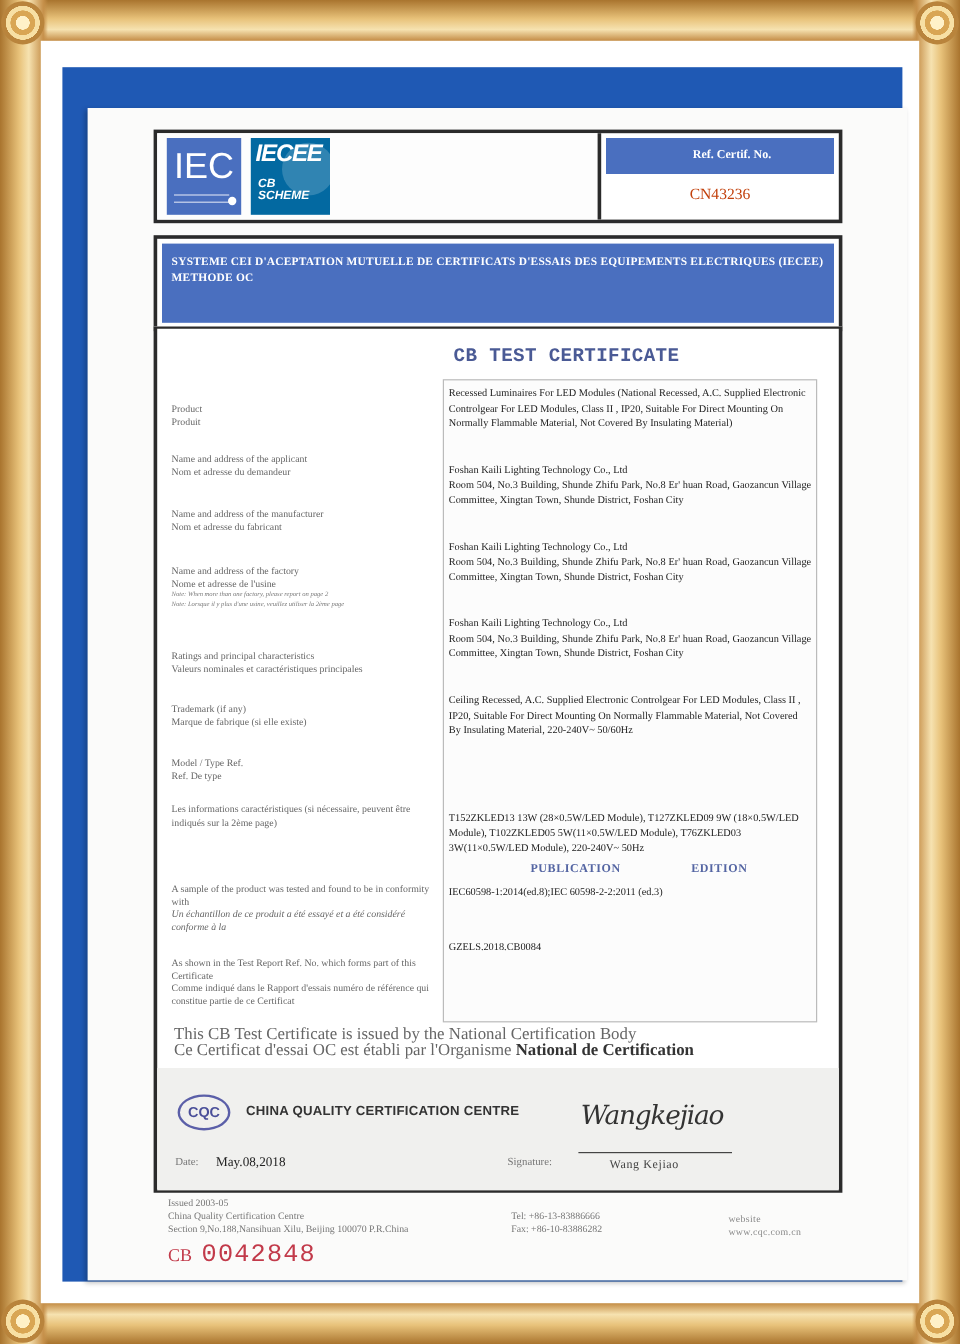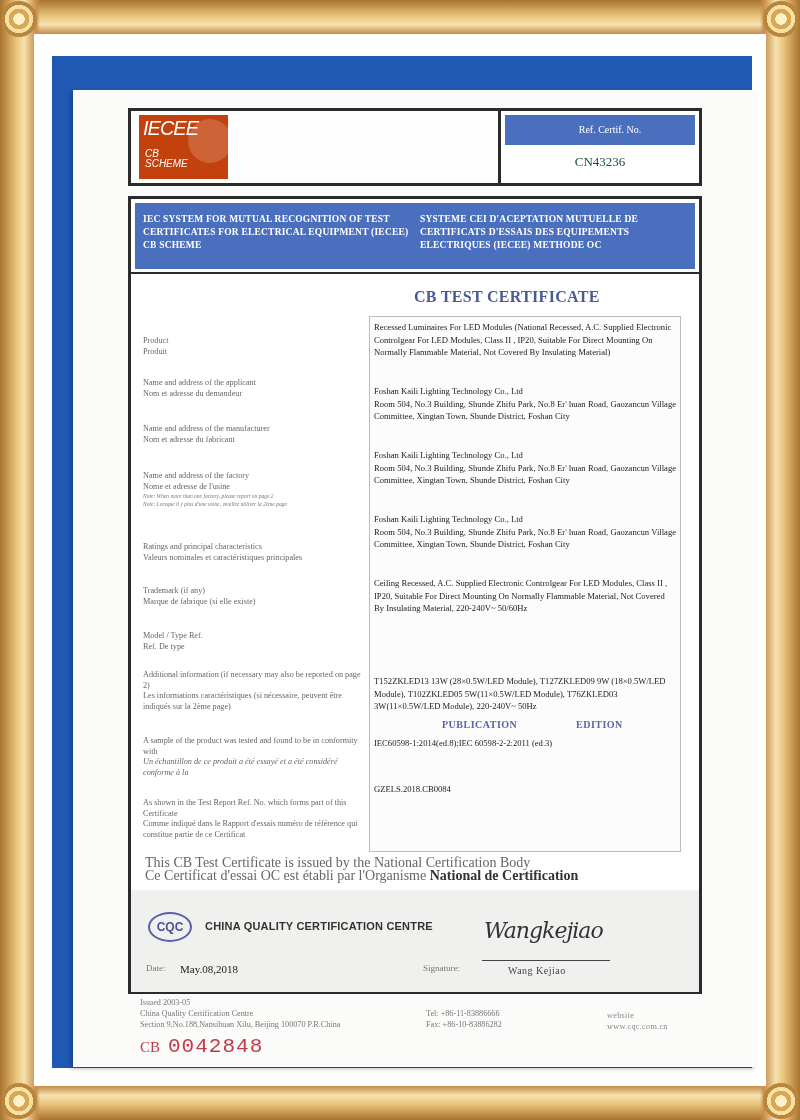--- a/index.html
+++ b/index.html
@@ -46,50 +46,50 @@
     border: 3px solid #2b2b2b; background: #fff; display: flex;
   }
   .hdr-logos { width: 370px; border-right: 3px solid #2b2b2b; display: flex; align-items: center; padding-left: 8px; gap: 8px; background: #fdfdfd; }
   .logo-iec {
     width: 62px; height: 64px; background: #4a6fbf; color: #fff; position: relative;
     font-family: "Liberation Sans", sans-serif; font-size: 30px; text-align: center; line-height: 48px;
   }
   .logo-iec .bars { position: absolute; left: 6px; right: 10px; bottom: 10px; height: 7px; border-top: 1px solid #cfd8ee; border-bottom: 1px solid #cfd8ee; }
   .logo-iec .dot { position: absolute; right: 4px; bottom: 8px; width: 7px; height: 7px; border-radius: 50%; background: #fff; }
   .logo-iecee {
-    width: 89px; height: 64px; background: #c2410c; color: #fff; position: relative;
-    font-family: "Liberation Sans", sans-serif; font-weight: normal; font-style: italic;
+    width: 66px; height: 64px; background: #0369a1; color: #fff; position: relative;
+    font-family: "Liberation Sans", sans-serif; font-weight: bold; font-style: italic;
   }
   .logo-iecee .t1 { position: absolute; left: 4px; top: 2px; font-size: 20px; letter-spacing: -1px; }
   .logo-iecee .t2 { position: absolute; left: 6px; top: 34px; font-size: 10px; line-height: 10px; }
   .logo-iecee .globe { position: absolute; right: -4px; top: 4px; width: 44px; height: 44px; border-radius: 50%; background: rgba(255,255,255,0.18); }
   .hdr-ref { flex: 1; display: flex; flex-direction: column; padding: 4px; }
   .ref-label {
-    background: #4a6fbf; color: #fff; font-weight: normal; font-size: 10px; text-align: center;
+    background: #4a6fbf; color: #fff; font-weight: bold; font-size: 10px; text-align: center;
     height: 30px; line-height: 30px; padding-left: 20px;
   }
-  .ref-value { flex: 1; display: flex; align-items: center; justify-content: center; font-size: 13px; color: #14532d; }
+  .ref-value { flex: 1; display: flex; align-items: center; justify-content: center; font-size: 13px; color: #c2410c; }
 
   .scheme {
     position: absolute; left: 128px; top: 196px; width: 574px; height: 80px;
     border: 3px solid #2b2b2b; background: #fff; padding: 4px;
   }
   .scheme-inner {
     background: #4a6fbf; height: 100%; display: flex; padding: 10px 8px; gap: 10px;
     color: #fff; font-weight: bold; font-size: 9.5px; line-height: 13px; letter-spacing: 0.2px;
   }
   .scheme-inner div { flex: 1; }
 
   .body-box {
     position: absolute; left: 128px; top: 272px; width: 574px; height: 722px;
     border: 3px solid #2b2b2b; border-top: 2px solid #2b2b2b; background: #fff;
   }
   .cert-title {
     position: absolute; left: 378px; top: 288px;
-    font-family: Liberation Serif, serif; font-weight: bold; font-size: 16px; color: #4a5a95; letter-spacing: 0.3px; margin-left: 36px;
+    font-family: Liberation Mono, monospace; font-weight: bold; font-size: 16px; color: #4a5a95; letter-spacing: 0.3px;
   }
   .labels { position: absolute; left: 143px; top: 336px; width: 225px; color: #666; font-size: 8.2px; line-height: 10.5px; }
   .lbl { position: absolute; left: 0; width: 225px; }
   .lbl .note { font-style: italic; font-size: 5.5px; line-height: 8px; color: #777; }
 
   .values {
     position: absolute; left: 369px; top: 316px; width: 312px; height: 536px;
     border: 1px solid #bbb; background: #fcfcfc;
     font-size: 8.6px; line-height: 12.6px; color: #222;
   }
@@ -133,36 +133,40 @@
   <div class="corner c-tr"></div>
   <div class="corner c-bl"></div>
   <div class="corner c-br"></div>
 </div>
 <div class="mat"></div>
 <div class="blue-mat"></div>
 <div class="paper"></div>
 
 <div class="hdr">
   <div class="hdr-logos">
+    <div class="logo-iec">
+      <span>IEC</span>
+      <div class="bars"></div>
+      <div class="dot"></div>
+    </div>
     <div class="logo-iecee">
       <div class="globe"></div>
       <span class="t1">IECEE</span>
       <span class="t2" style="white-space:pre">CB
 SCHEME</span>
     </div>
   </div>
   <div class="hdr-ref">
     <div class="ref-label">Ref. Certif. No.</div>
     <div class="ref-value">CN43236</div>
   </div>
 </div>
 
 <div class="scheme">
   <div class="scheme-inner">
-    <div>IEC SYSTEM FOR MUTUAL RECOGNITION OF TEST CERTIFICATES FOR ELECTRICAL EQUIPMENT (IECEE) CB SCHEME</div>
     <div>SYSTEME CEI D'ACEPTATION MUTUELLE DE CERTIFICATS D'ESSAIS DES EQUIPEMENTS ELECTRIQUES (IECEE) METHODE OC</div>
   </div>
 </div>
 
 <div class="body-box"></div>
 <div class="cert-title">CB TEST CERTIFICATE</div>
 
 <div class="labels">
   <div class="lbl" style="top:0px">
     <div>Product</div>
@@ -188,21 +192,20 @@
   </div>
   <div class="lbl" style="top:250px">
     <div>Trademark (if any)</div>
     <div>Marque de fabrique (si elle existe)</div>
   </div>
   <div class="lbl" style="top:295px">
     <div>Model / Type Ref.</div>
     <div>Ref. De type</div>
   </div>
   <div class="lbl" style="top:334px">
-    <div>Additional information (if necessary may also be reported on page 2)</div>
     <div>Les informations caractéristiques (si nécessaire, peuvent être indiqués sur la 2ème page)</div>
   </div>
   <div class="lbl" style="top:400px">
     <div>A sample of the product was tested and found to be in conformity with</div>
     <div style="font-style:italic">Un échantillon de ce produit a été essayé et a été considéré conforme à la</div>
   </div>
   <div class="lbl" style="top:462px">
     <div>As shown in the Test Report Ref. No. which forms part of this Certificate</div>
     <div>Comme indiqué dans le Rapport d'essais numéro de référence qui constitue partie de ce Certificat</div>
   </div>
@@ -244,21 +247,21 @@
 <div class="signature">Wangkejiao</div>
 <div class="sig-line"></div>
 <div class="sig-name">Wang  Kejiao</div>
 
 <div class="bottom-info">
   <div>Issued 2003-05</div>
   <div>China Quality Certification Centre</div>
   <div>Section 9,No.188,Nansihuan Xilu, Beijing 100070 P.R.China</div>
 </div>
 <div class="bottom-tel">
-  <div>Tel: +86-11-83886666</div>
+  <div>Tel: +86-13-83886666</div>
   <div>Fax: +86-10-83886282</div>
 </div>
 <div class="bottom-web">
   <div>website</div>
   <div>www.cqc.com.cn</div>
 </div>
 <div class="serial">
   <span class="cb">CB</span>
   <span class="num">0042848</span>
 </div>

